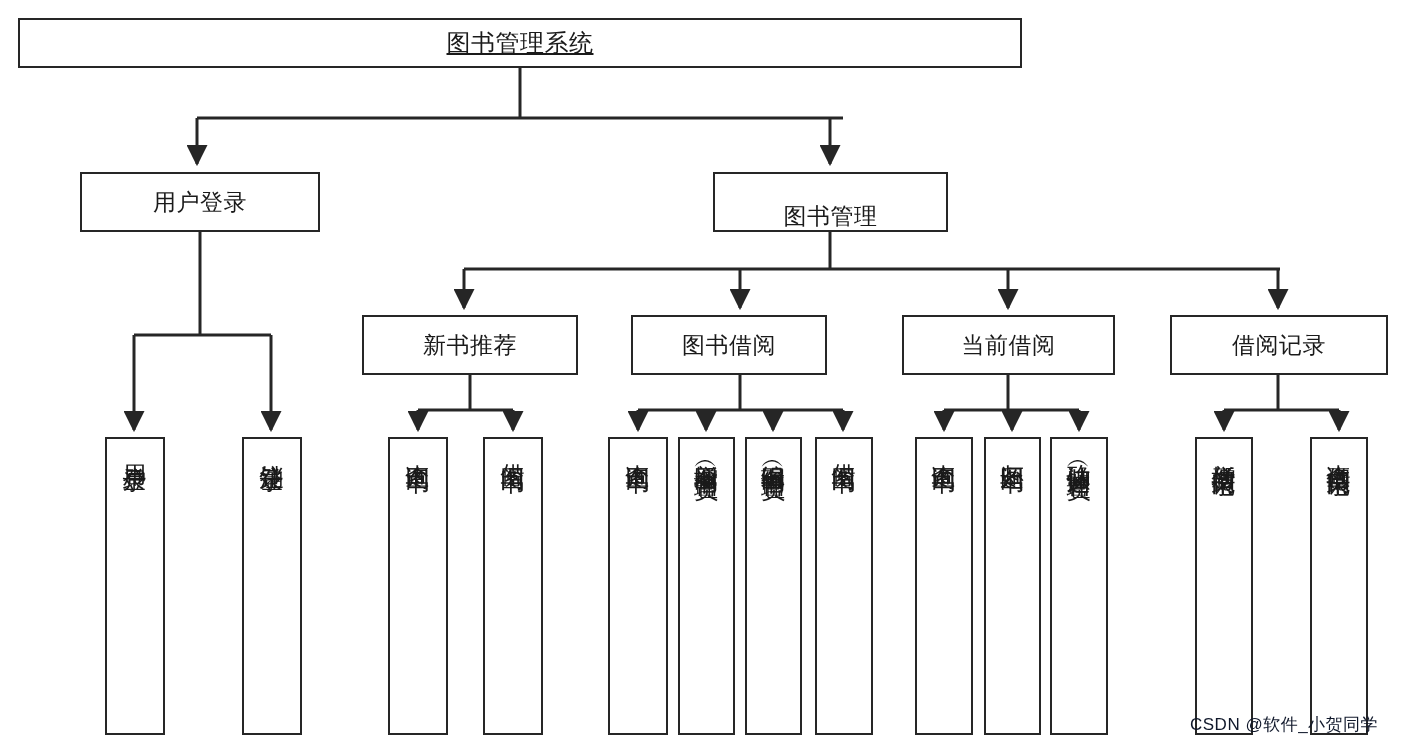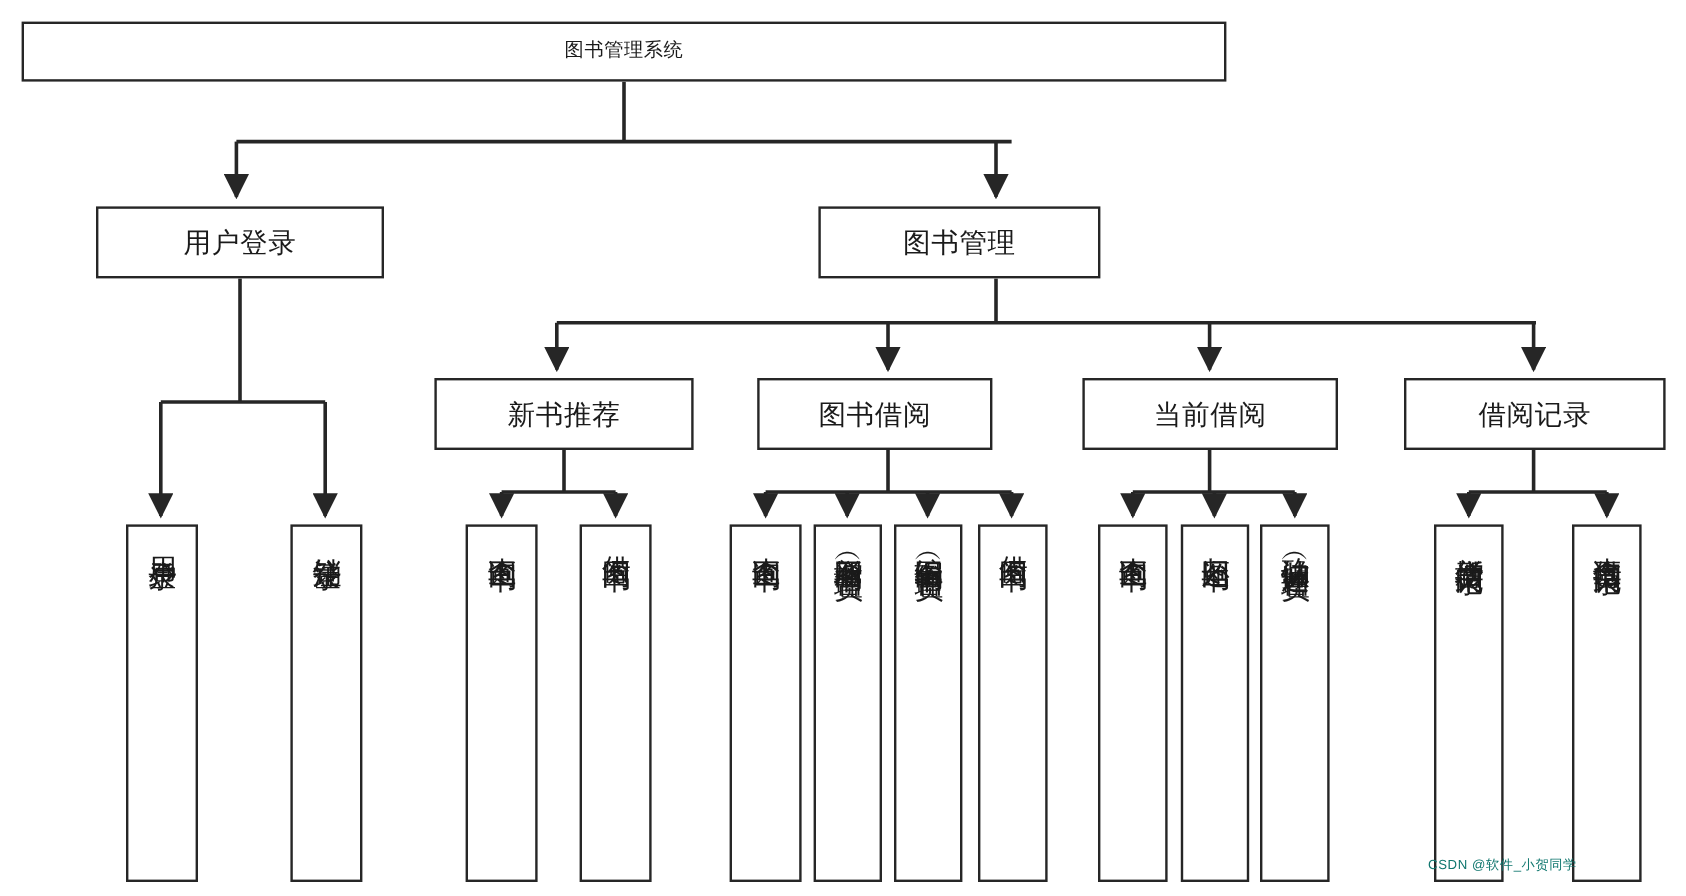--- a/index.html
+++ b/index.html
@@ -43,42 +43,43 @@
     line-height: 1.16;
     letter-spacing: 0.5px;
     white-space: pre-line;
   }
   
   .node.h .node-label {
     writing-mode: horizontal-tb;
     font-size: 23px;
   }
   .node.root .node-label {
-    font-size: 16px;
+    font-size: 24px;
+    text-decoration: underline;
   }
   
   .node.v {
     padding: 6px 0 6px 0;
     align-items: flex-start;
     justify-content: center;
   }
   .node.v .node-label {
     writing-mode: vertical-rl;
     text-orientation: upright;
     font-size: 24px;
     line-height: 1.05;
     letter-spacing: 2px;
     white-space: nowrap;
   }
   .watermark {
     position: absolute;
     left: 1190px;
     top: 713px;
-    font-size: 11px;
-    color: #0f766e;
+    font-size: 17px;
+    color: #0f172a;
     white-space: nowrap;
     z-index: 5;
     letter-spacing: 0.5px;
   }
 </style>
 </head>
 <body>
 
 <div id="canvas">
 
@@ -132,21 +133,21 @@
     </g>
   </svg>
 
   <div class="node h root" style="left:18px; top:18px; width:1004px; height:50px;">
     <span class="node-label">图书管理系统</span>
   </div>
 
   <div class="node h" style="left:80px; top:172px; width:240px; height:60px;">
     <span class="node-label">用户登录</span>
   </div>
-  <div class="node h" style="left:682px; top:172px; width:235px; height:60px;">
+  <div class="node h" style="left:713px; top:172px; width:235px; height:60px;align-items:flex-end;">
     <span class="node-label">图书管理</span>
   </div>
 
   <div class="node h" style="left:362px; top:315px; width:216px; height:60px;justify-content:center;">
     <span class="node-label">新书推荐</span>
   </div>
   <div class="node h" style="left:631px; top:315px; width:196px; height:60px;">
     <span class="node-label">图书借阅</span>
   </div>
   <div class="node h" style="left:1170px; top:315px; width:218px; height:60px;">

